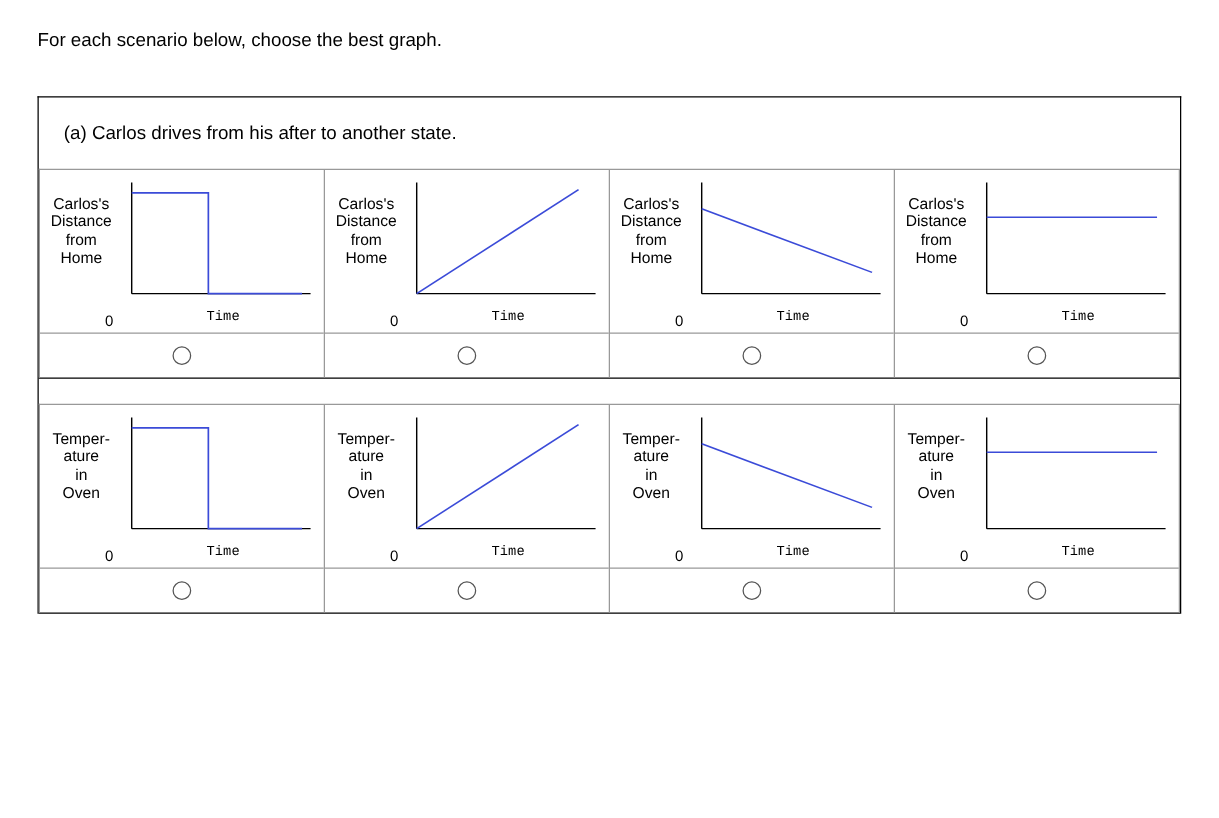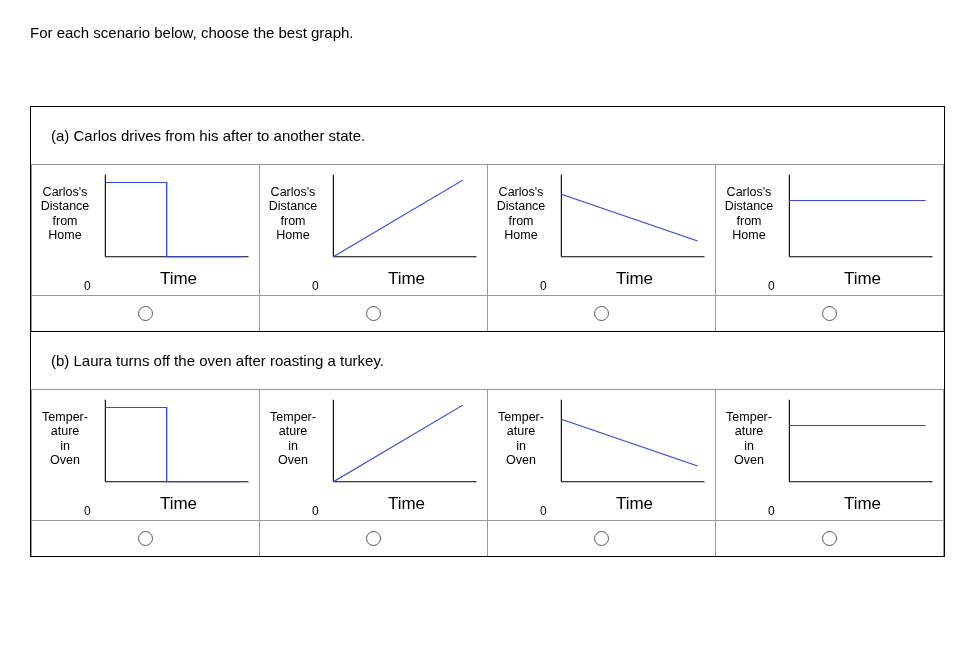--- a/index.html
+++ b/index.html
@@ -6,21 +6,21 @@
   body {
     font-family: Arial, Helvetica, sans-serif;
     font-size: 15px;
     color: #000;
     margin: 0;
     padding: 24px 30px;
     background: #fff;
     width: 975px;
   }
   .instruction {
-    margin-bottom: 65px;
+    margin-bottom: 36px;
   }
   .problem-box {
     border: 1px solid #000;
     border-bottom: none;
   }
   .scenario {
     border-bottom: 1px solid #000;
     padding: 20px 20px 0 20px;
   }
   .scenario-prompt {
@@ -67,23 +67,24 @@
   .axes-svg line.axis { stroke: #000; stroke-width: 1; }
   .axes-svg line.data { stroke: #3b4bd8; stroke-width: 1.2; }
   .axes-svg polyline.data { stroke: #3b4bd8; stroke-width: 1.2; fill: none; }
   .zero-lbl {
     position: absolute;
     font-size: 12px;
     left: -10px;
     bottom: -2px;
   }
   .xlabel-row {
-    font-size: 17px;
+    font-size: 11px;
     text-align: center;
     padding: 3px 0 2px 10px;
+    font-family: Liberation Mono, monospace;
   }
   .radio-row {
     border-top: 1px solid #999;
     height: 36px;
     display: flex;
     align-items: center;
     justify-content: center;
   }
   .radio-circle {
     width: 15px;
@@ -167,21 +168,20 @@
               <div class="xlabel-row">Time</div>
             </div>
           </div>
           <div class="radio-row">
             <div class="radio-circle"></div>
           </div>
         </div>
       </div>
     </div>
     <div class="scenario">
-      <div class="scenario-prompt">(b) Laura turns off the oven after roasting a turkey.</div>
       <div class="options-row">
         <div class="option-cell">
           <div class="graph-area">
             <div class="ylabel">Temper-<br>ature<br>in<br>Oven</div>
             <div class="axes-wrap">
               <svg class="axes-svg" viewBox="0 0 140 100" preserveAspectRatio="none">
     <line class="axis" x1="10" y1="2" x2="10" y2="90"></line>
     <line class="axis" x1="10" y1="90" x2="136" y2="90"></line>
     <polyline class="data" points="10,10.200000000000003 64,10.200000000000003 64,90 130,90"></polyline>
   </svg>

